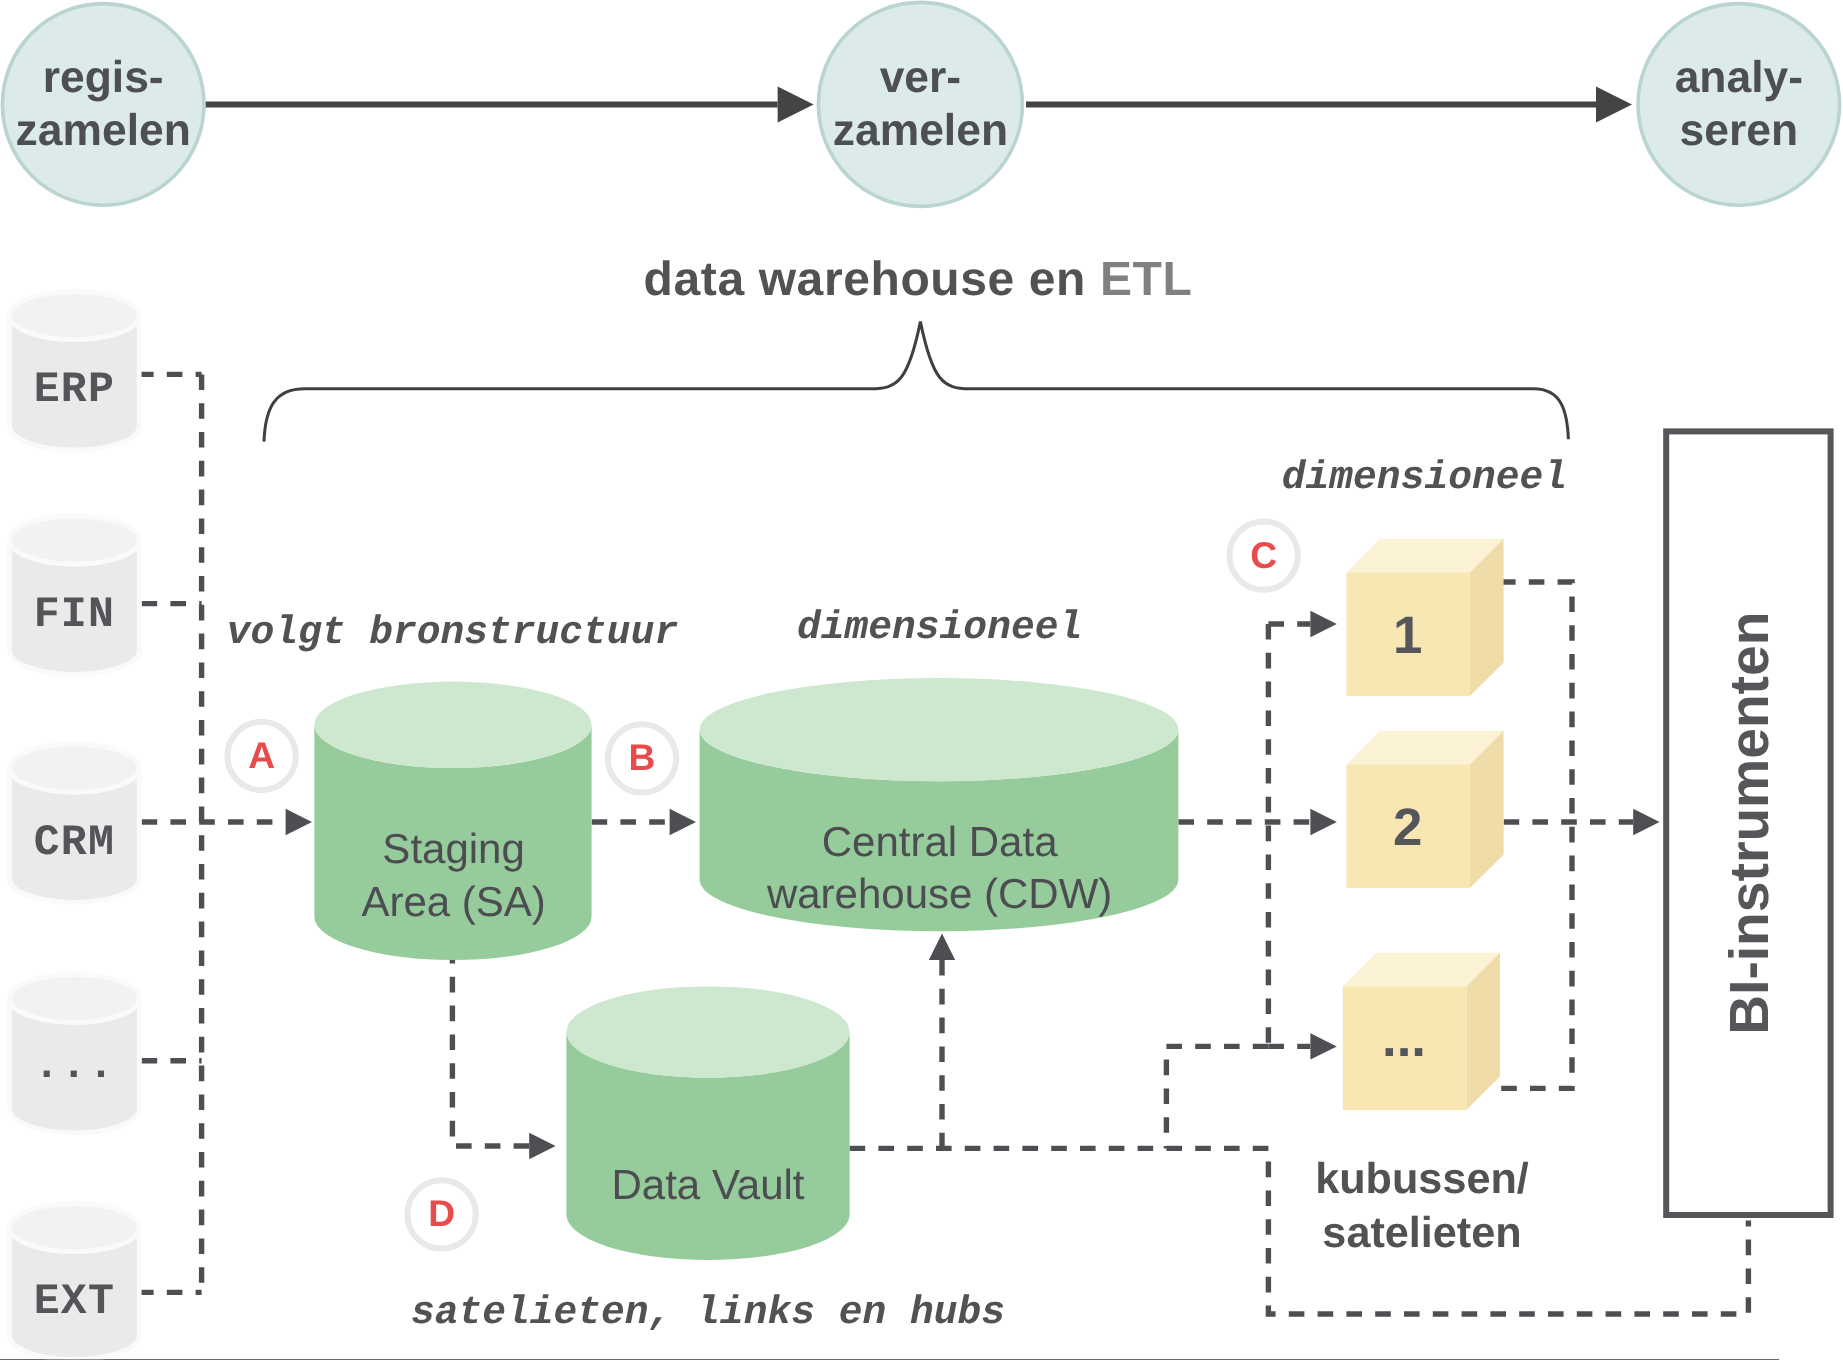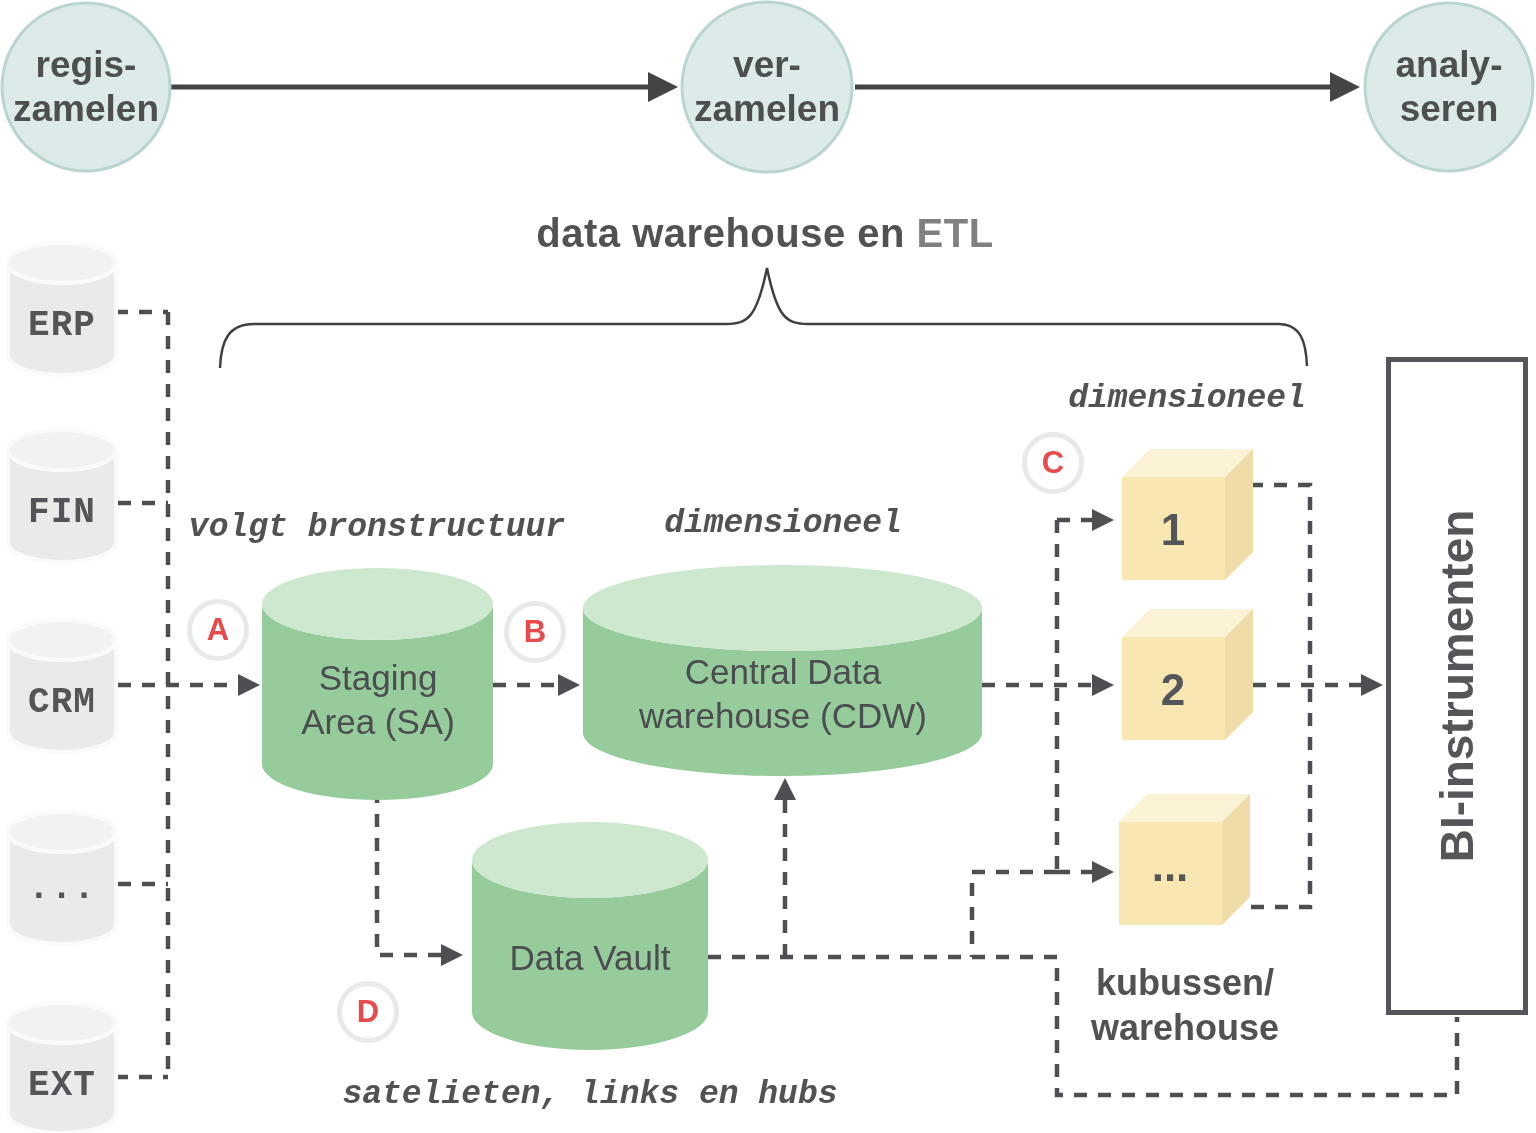--- a/index.html
+++ b/index.html
@@ -7,21 +7,21 @@
     position:relative;width:1536px;height:1133px;background:#ffffff;overflow:hidden;
     font-family:"Liberation Sans",sans-serif;color:#4e4f51;
   }
   #wires{position:absolute;left:0;top:0;z-index:1;}
   .txt{position:absolute;transform:translate(-50%,-50%);white-space:nowrap;z-index:5;
        font-weight:700;color:#4e4f51;text-align:center;}
   .step-label{line-height:44px;font-size:37px;}
   .title{font-size:40px;letter-spacing:0.5px;color:#515254;}
   .title .lite{color:#7f8082;}
   .src-label{font-size:36px;letter-spacing:1px;color:#545559;font-family:Liberation Mono, monospace;}
-  .cyl-label{font-size:35px;font-weight:400;color:#4c4d50;line-height:44px;}
+  .cyl-label{font-size:35px;font-weight:400;color:#4c4d50;line-height:44px;margin-top:30px;}
   .annot{font-style:italic;font-size:33px;color:#515254;font-family:Liberation Mono, monospace;}
   .cube-num{font-size:44px;color:#55565a;}
   .caption{font-size:36px;color:#515254;line-height:45px;}
   .badge{
     position:absolute;width:52px;height:52px;border:5px solid #e9e9e9;border-radius:50%;
     transform:translate(-50%,-50%);z-index:6;display:flex;align-items:center;justify-content:center;
     font-weight:700;font-size:31px;color:#e84b4b;background:transparent;
   }
   #bi-box{
     position:absolute;left:1386px;top:357px;width:142px;height:658px;
@@ -178,21 +178,21 @@
   <div class="txt cyl-label" style="left:378px;top:722px;">Area (SA)</div>
   <div class="txt cyl-label" style="left:783px;top:672px;text-align:center;">Central Data</div>
   <div class="txt cyl-label" style="left:783px;top:716px;">warehouse (CDW)</div>
   <div class="txt cyl-label" style="left:590px;top:958px;">Data Vault</div>
 
   <div class="txt cube-num" style="left:1173px;top:530px;">1</div>
   <div class="txt cube-num" style="left:1173px;top:690px;">2</div>
   <div class="txt cube-num" style="left:1170px;top:866px;">...</div>
 
   <div class="txt caption" style="left:1185px;top:982px;">kubussen/</div>
-  <div class="txt caption" style="left:1185px;top:1027px;">warehouse</div>
+  <div class="txt caption" style="left:1185px;top:1027px;">satelieten</div>
 
   <div class="badge" style="left:218px;top:630px;">
     <span>A</span>
   </div>
   <div class="badge" style="left:535px;top:632px;">
     <span>B</span>
   </div>
   <div class="badge" style="left:1053px;top:463px;">
     <span>C</span>
   </div>

